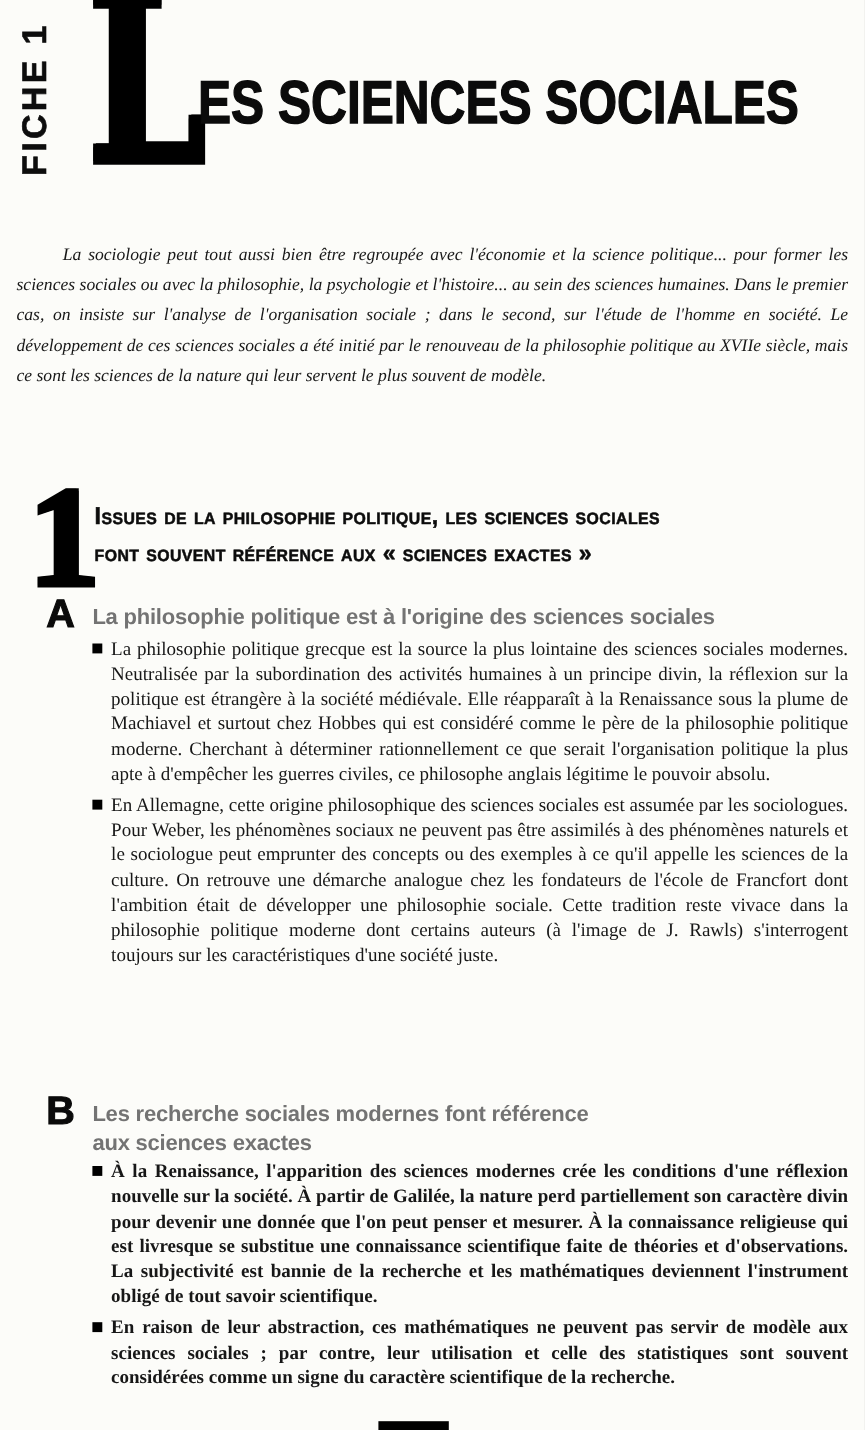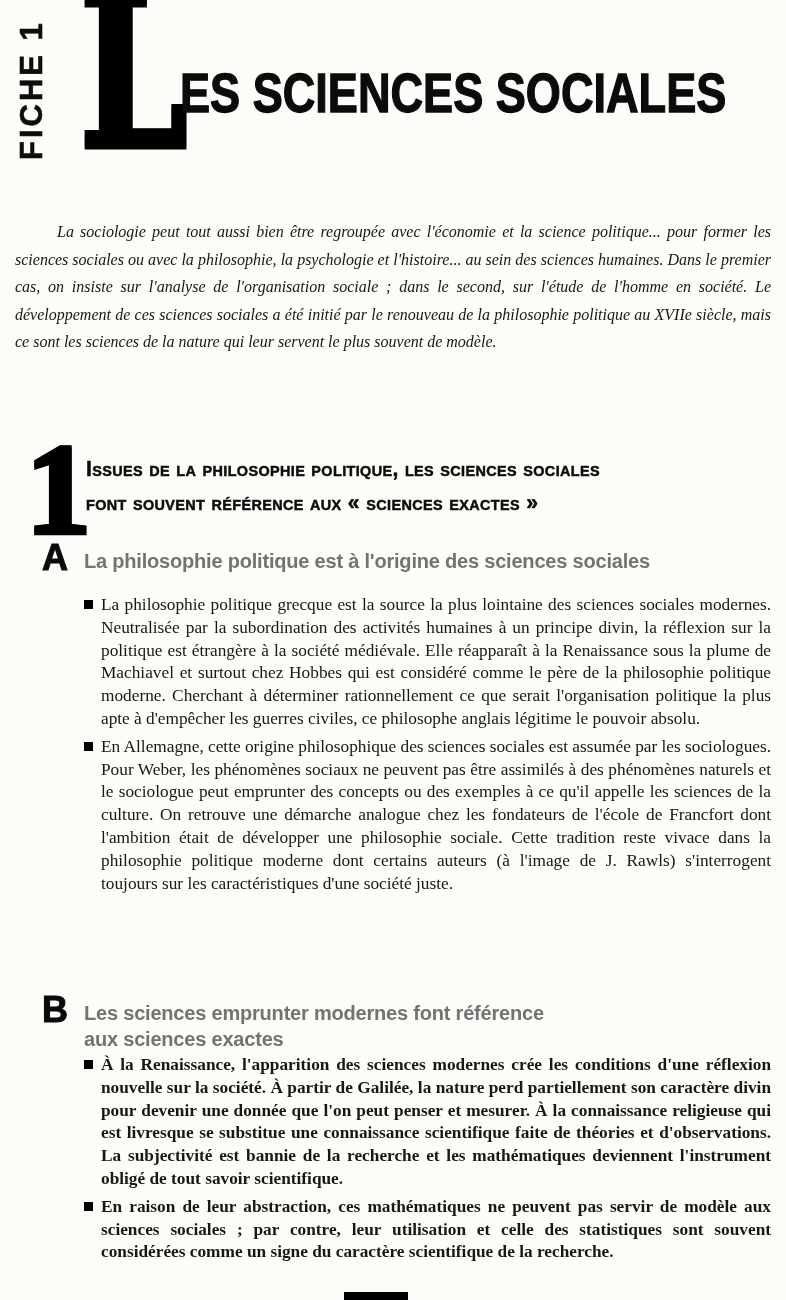--- a/index.html
+++ b/index.html
@@ -80,21 +80,21 @@
     font-family: "Liberation Sans", "DejaVu Sans", sans-serif;
     font-weight: bold; font-size: 36px; line-height: 36px;
     color: #0a0a0a; -webkit-text-stroke: 1px #0a0a0a;
   }
   .sub-heading {
     margin: 0;
     font-family: "Liberation Sans", "DejaVu Sans", sans-serif;
     font-weight: bold; font-size: 20px; line-height: 26px;
     letter-spacing: -0.2px; white-space: pre; color: #737373;
   }
-  .bullets { margin-top: 20px; }
+  .bullets { margin-top: 5px; }
   .sub--b .bullets { margin-top: 2px; font-weight: bold; }
   .bullet {
     position: relative; padding-left: 17px;
     font-size: 17.3px; line-height: 22.8px;
     text-align: justify; margin-bottom: 5px;
   }
   .bullet .sq {
     position: absolute; left: 0; top: 6px;
     width: 9px; height: 9px; background: #000;
   }
@@ -134,21 +134,21 @@
         </div>
         <div class="bullet">
           <span class="sq"></span>
           <span>En Allemagne, cette origine philosophique des sciences sociales est assumée par les sociologues. Pour Weber, les phénomènes sociaux ne peuvent pas être assimilés à des phénomènes naturels et le sociologue peut emprunter des concepts ou des exemples à ce qu'il appelle les sciences de la culture. On retrouve une démarche analogue chez les fondateurs de l'école de Francfort dont l'ambition était de développer une philosophie sociale. Cette tradition reste vivace dans la philosophie politique moderne dont certains auteurs (à l'image de J. Rawls) s'interrogent toujours sur les caractéristiques d'une société juste.</span>
         </div>
       </div>
     </div>
 
     <div class="sub sub--b">
       <span class="sub-letter">B</span>
-      <h3 class="sub-heading">Les sciences emprunter modernes font référence
+      <h3 class="sub-heading">Les recherche sociales modernes font référence
 aux sciences exactes</h3>
       <div class="bullets">
         <div class="bullet">
           <span class="sq"></span>
           <span>À la Renaissance, l'apparition des sciences modernes crée les conditions d'une réflexion nouvelle sur la société. À partir de Galilée, la nature perd partiellement son caractère divin pour devenir une donnée que l'on peut penser et mesurer. À la connaissance religieuse qui est livresque se substitue une connaissance scientifique faite de théories et d'observations. La subjectivité est bannie de la recherche et les mathématiques deviennent l'instrument obligé de tout savoir scientifique.</span>
         </div>
         <div class="bullet">
           <span class="sq"></span>
           <span>En raison de leur abstraction, ces mathématiques ne peuvent pas servir de modèle aux sciences sociales ; par contre, leur utilisation et celle des statistiques sont souvent considérées comme un signe du caractère scientifique de la recherche.</span>
         </div>

